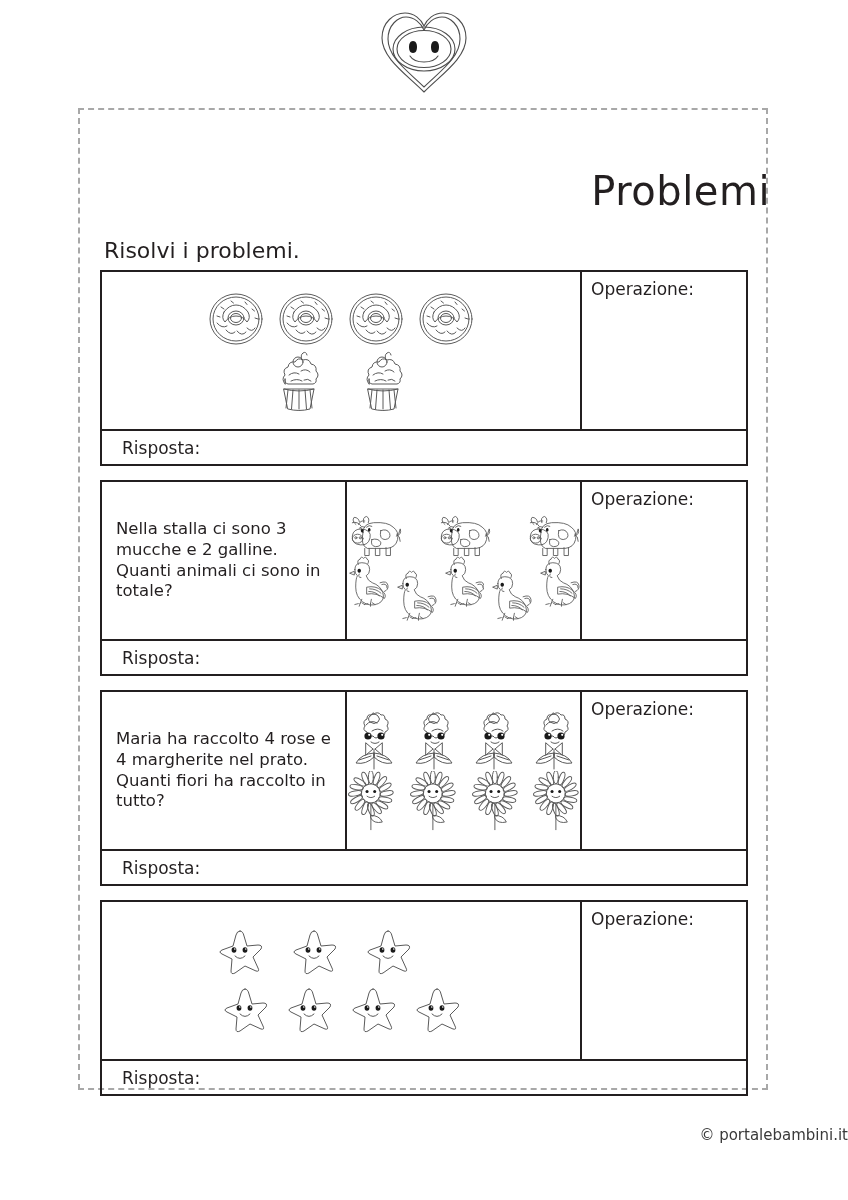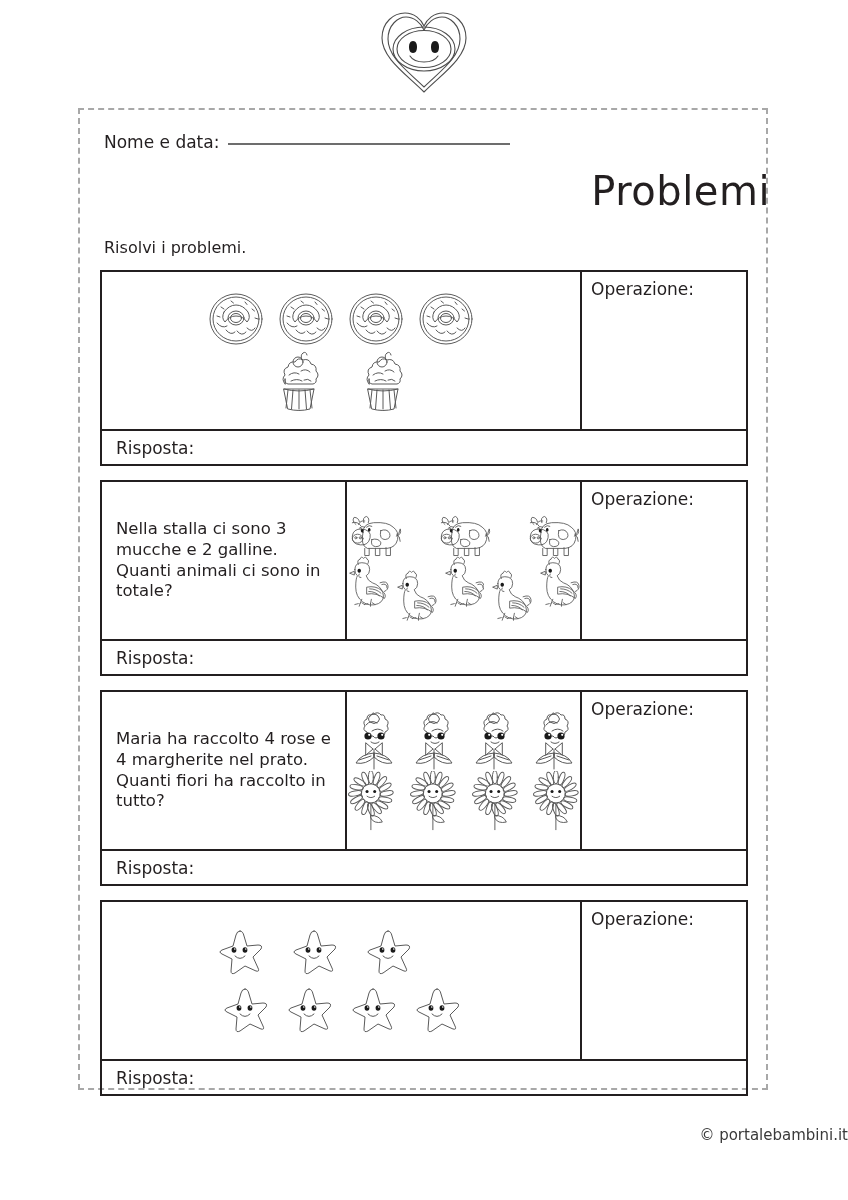--- a/index.html
+++ b/index.html
@@ -74,21 +74,21 @@
     font-weight: 400;
     letter-spacing: 0.5px;
     color: #231f20;
   }
 
   
   .instruction {
     position: absolute;
     left: 24px;
     top: 128px;
-    font-size: 16px;
+    font-size: 22px;
     color: #231f20;
   }
 
   
   .problems {
     position: absolute;
     left: 20px;
     top: 160px;
     width: 648px;
   }
@@ -132,21 +132,21 @@
     font-size: 17px;
     color: #231f20;
   }
   .answer-row {
     border: 2px solid #231f20;
     border-top-width: 1px;
     box-sizing: border-box;
     height: 36px;
     display: flex;
     align-items: center;
-    padding-left: 14px;
+    padding-left: 20px;
   }
   .answer-row .ans-label {
     font-size: 17px;
     color: #231f20;
   }
 
   
   .pic-grid {
     position: absolute;
     inset: 0;
@@ -201,24 +201,20 @@
     <ellipse class="ink" cx="48" cy="41" rx="31" ry="22"></ellipse>
     <ellipse class="ink" cx="48" cy="41" rx="27" ry="18.5"></ellipse>
     <path class="eye" d="M37 33 C40 33 41 36 41 39 C41 42 40 45 37 45 C34 45 33 42 33 39 C33 36 34 33 37 33 Z"></path>
     <path class="eye" d="M59 33 C62 33 63 36 63 39 C63 42 62 45 59 45 C56 45 55 42 55 39 C55 36 56 33 59 33 Z"></path>
     <path class="ink" d="M34 48 C39 56 57 56 62 48"></path>
   </svg>
 </div>
 
 <div class="sheet">
 
-  <div class="nameline">
-    <span class="label">Nome e data:</span>
-    <span class="rule"></span>
-  </div>
 
   <div class="title">Problemi</div>
 
   <div class="instruction">Risolvi i problemi.</div>
 
   <div class="problems">
 
     <div class="problem-block">
       <div class="prow">
         <div class="cell-pics">

